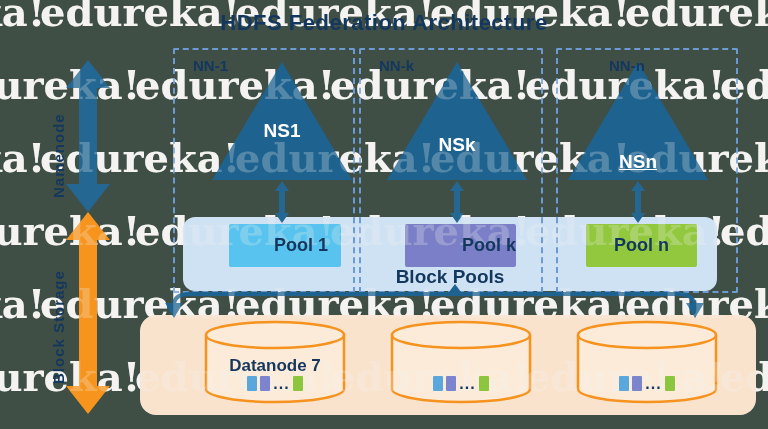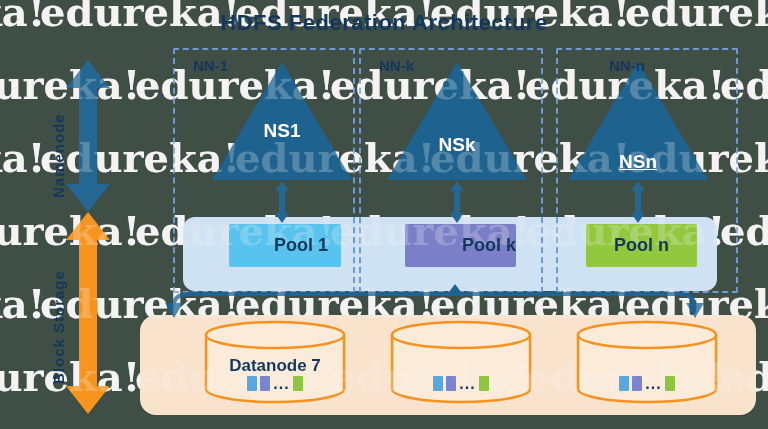--- a/index.html
+++ b/index.html
@@ -134,20 +134,21 @@
   <div class="pools-box" style="background: rgb(207, 226, 244);"></div>
 
   <div class="pool" style="left: 229px; width: 112px; background: rgb(87, 195, 238);"></div>
   <div class="pool" style="left: 405px; width: 111px; background: rgb(122, 127, 199);"></div>
   <div class="pool" style="left: 586px; width: 111px; background: rgb(146, 200, 62);"></div>
 
   <div class="pool-label" style="left:245px;width:112px;">Pool 1</div>
   <div class="pool-label" style="left:405px;width:111px;text-align:right;">Pool k</div>
   <div class="pool-label" style="left:586px;width:111px;">Pool n</div>
 
+  <div class="pools-title">Block Pools</div>
 
   <svg class="connector" width="548" height="38">
     <path d="M14 22 Q14 11 30 11 L518 11 Q533 11 535 22" fill="none" stroke-width="4" stroke="#1e6390"></path>
     <polygon points="5,20 23,20 14,35" fill="#1e6390"></polygon>
     <polygon points="526,20 544,20 535,35" fill="#1e6390"></polygon>
     <polygon points="286,13 304,13 295,1" fill="#1e6390"></polygon>
   </svg>
 
   <div class="storage-box" style="background: rgb(250, 227, 205);"></div>
 

